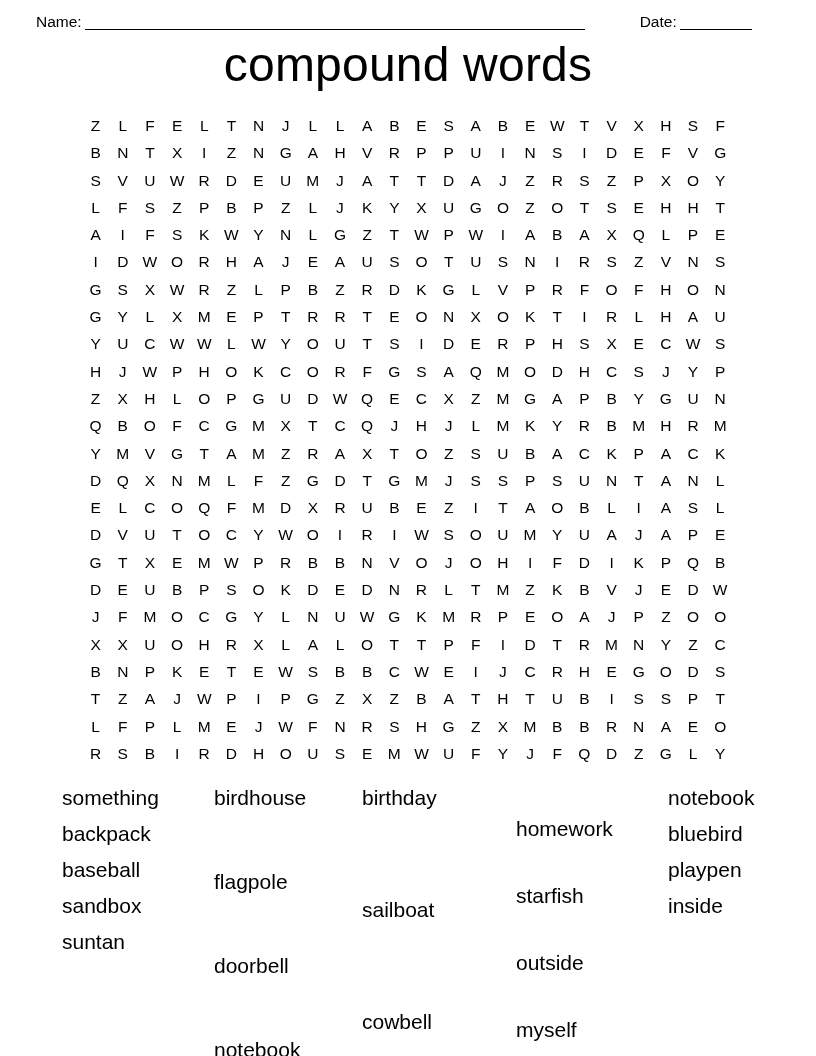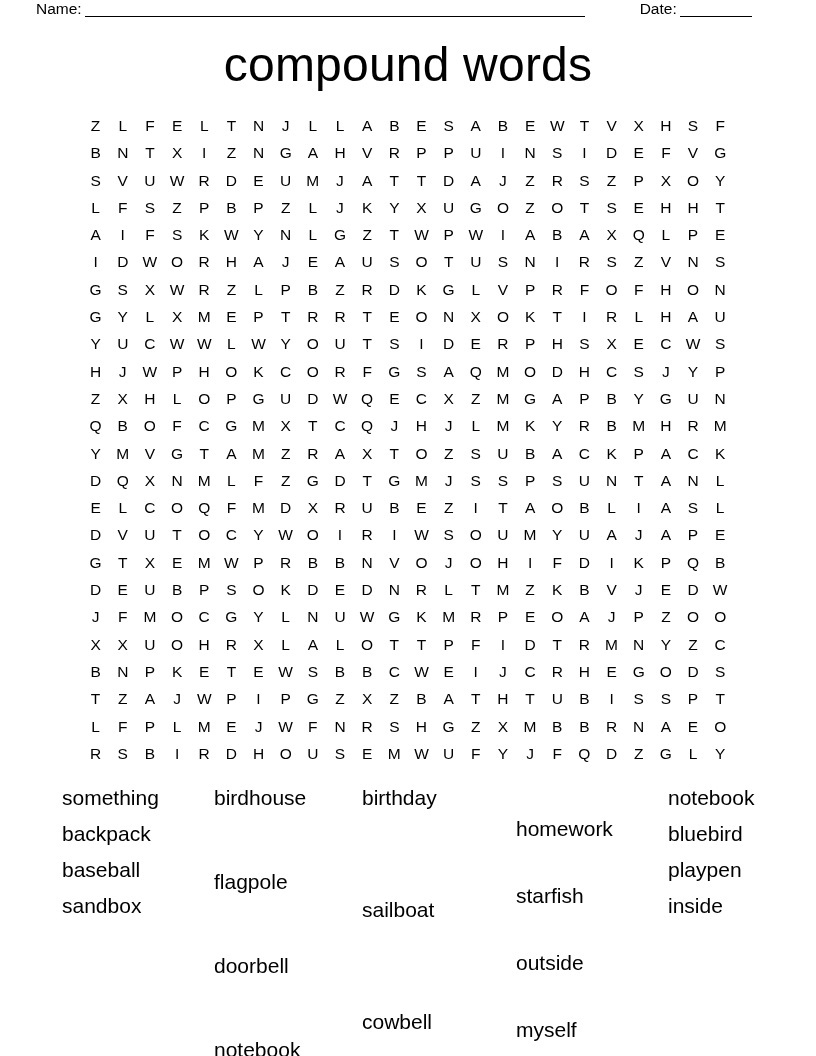--- a/index.html
+++ b/index.html
@@ -18,21 +18,21 @@
   }
 
   
   .header-row {
     position: absolute;
     left: 0;
     top: 0;
     width: 816px;
     height: 30px;
     display: flex;
-    align-items: flex-start;
+    align-items: flex-end;
     padding: 0 40px 0 36px;
     box-sizing: border-box;
   }
   .field {
     display: flex;
     align-items: flex-end;
   }
   .field-label {
     font-size: 15.5px;
     line-height: 17px;
@@ -753,20 +753,21 @@
       <span class="grid-cell">Y</span>
     </div>
   </div>
 
 <div class="word-list">
     <div class="word-col word-col-0">
       <div class="word-item">something</div>
       <div class="word-item">backpack</div>
       <div class="word-item">baseball</div>
       <div class="word-item">sandbox</div>
+      <div class="word-item">suntan</div>
     </div>
     <div class="word-col word-col-1">
       <div class="word-item">birdhouse</div>
       <div class="word-item">flagpole</div>
       <div class="word-item">doorbell</div>
       <div class="word-item">notebook</div>
       <div class="word-item">sunset</div>
     </div>
     <div class="word-col word-col-2">
       <div class="word-item">birthday</div>

